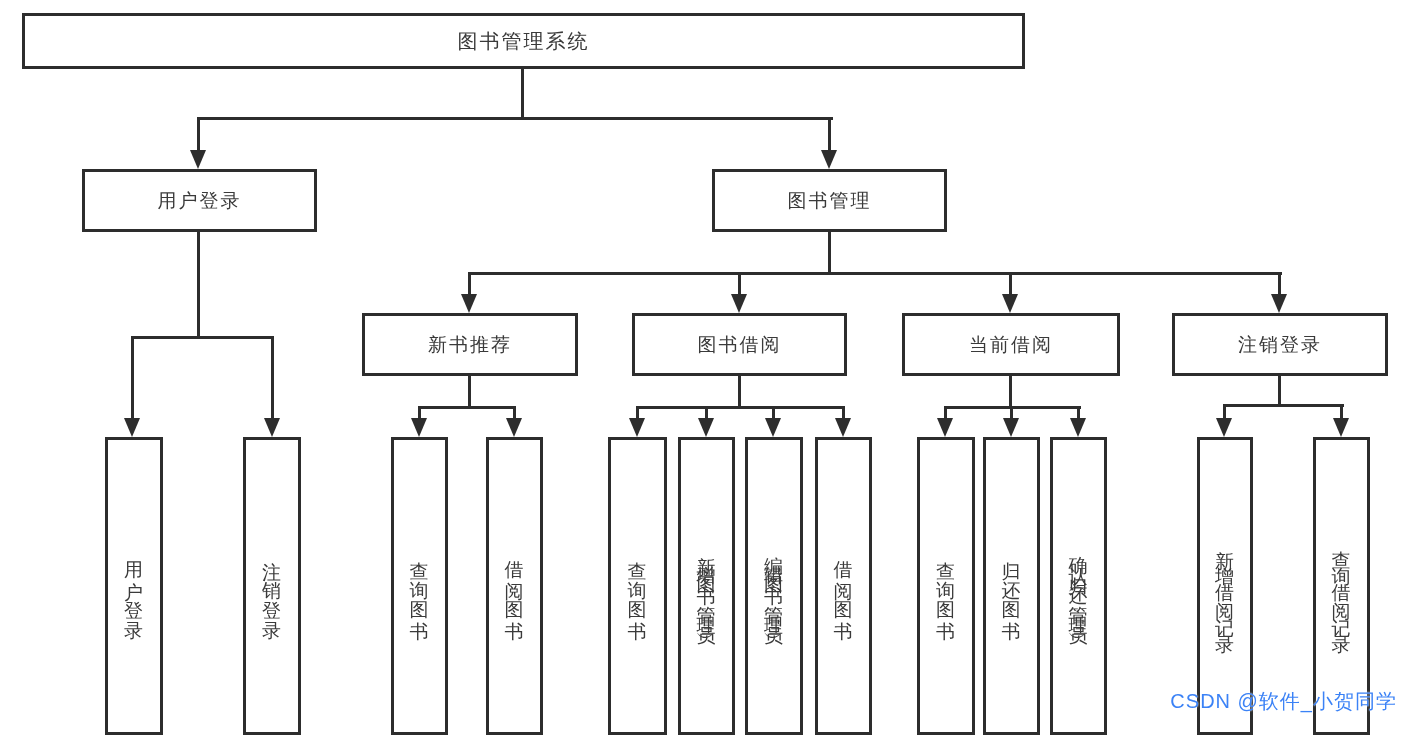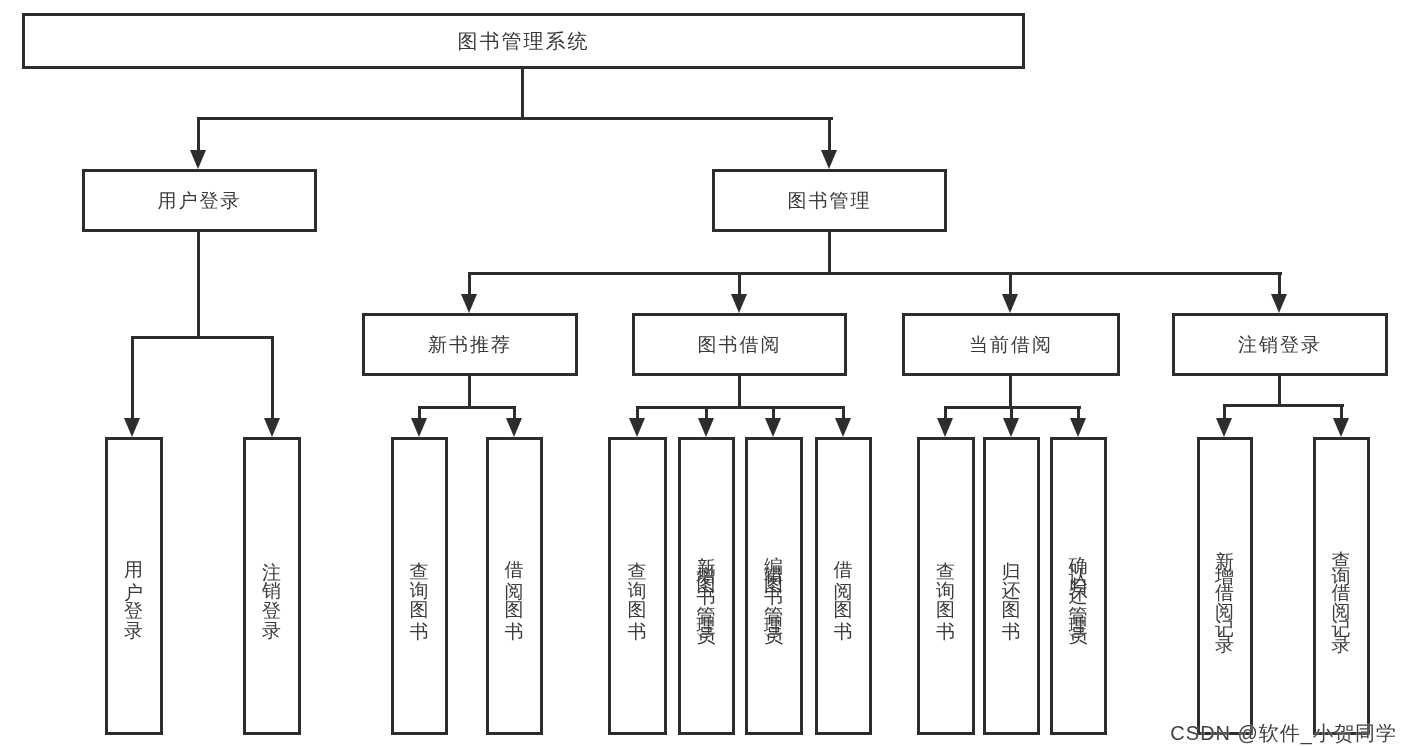--- a/index.html
+++ b/index.html
@@ -48,23 +48,23 @@
     position: absolute;
     width: 0;
     height: 0;
     border-left: 8px solid transparent;
     border-right: 8px solid transparent;
     border-top: 19px solid #2d2d2d;
   }
   .watermark {
     position: absolute;
     right: 8px;
-    top: 720px;
+    top: 688px;
     font-size: 20px;
-    color: #404040;
+    color: #3b82f6;
     letter-spacing: 1px;
     text-shadow: 0 0 2px #ffffff;
     z-index: 5;
     white-space: nowrap;
   }
 </style>
 </head>
 <body>
 
 <div class="canvas">

